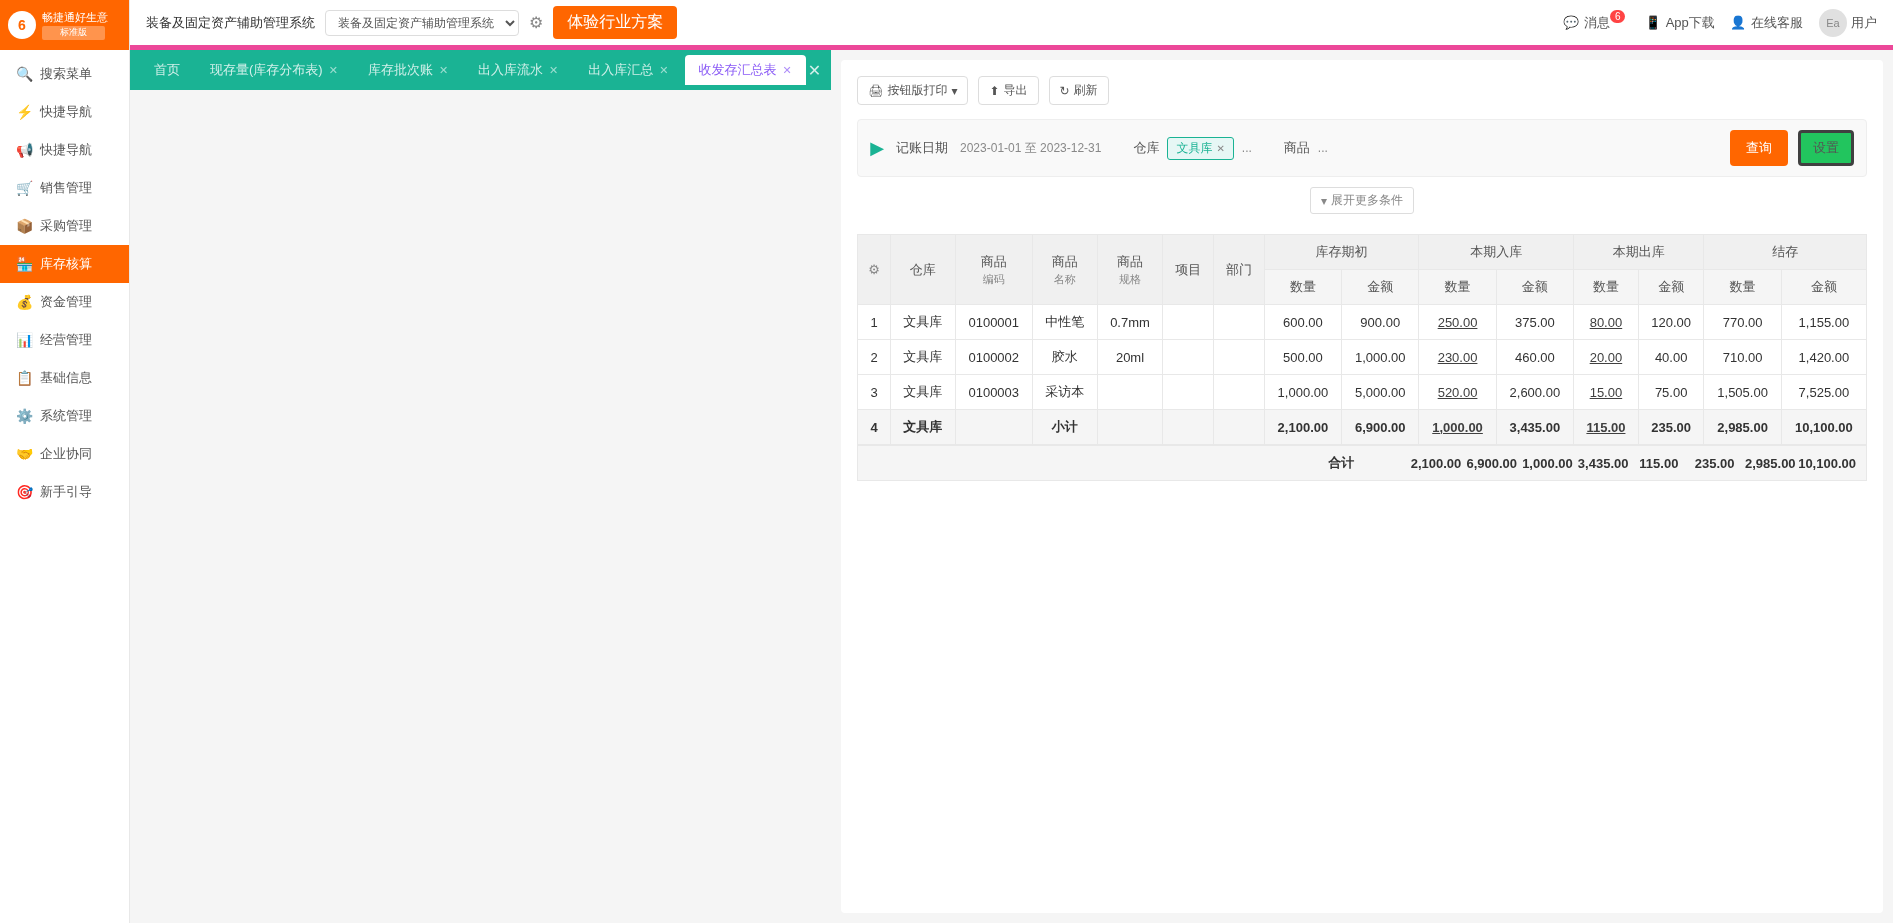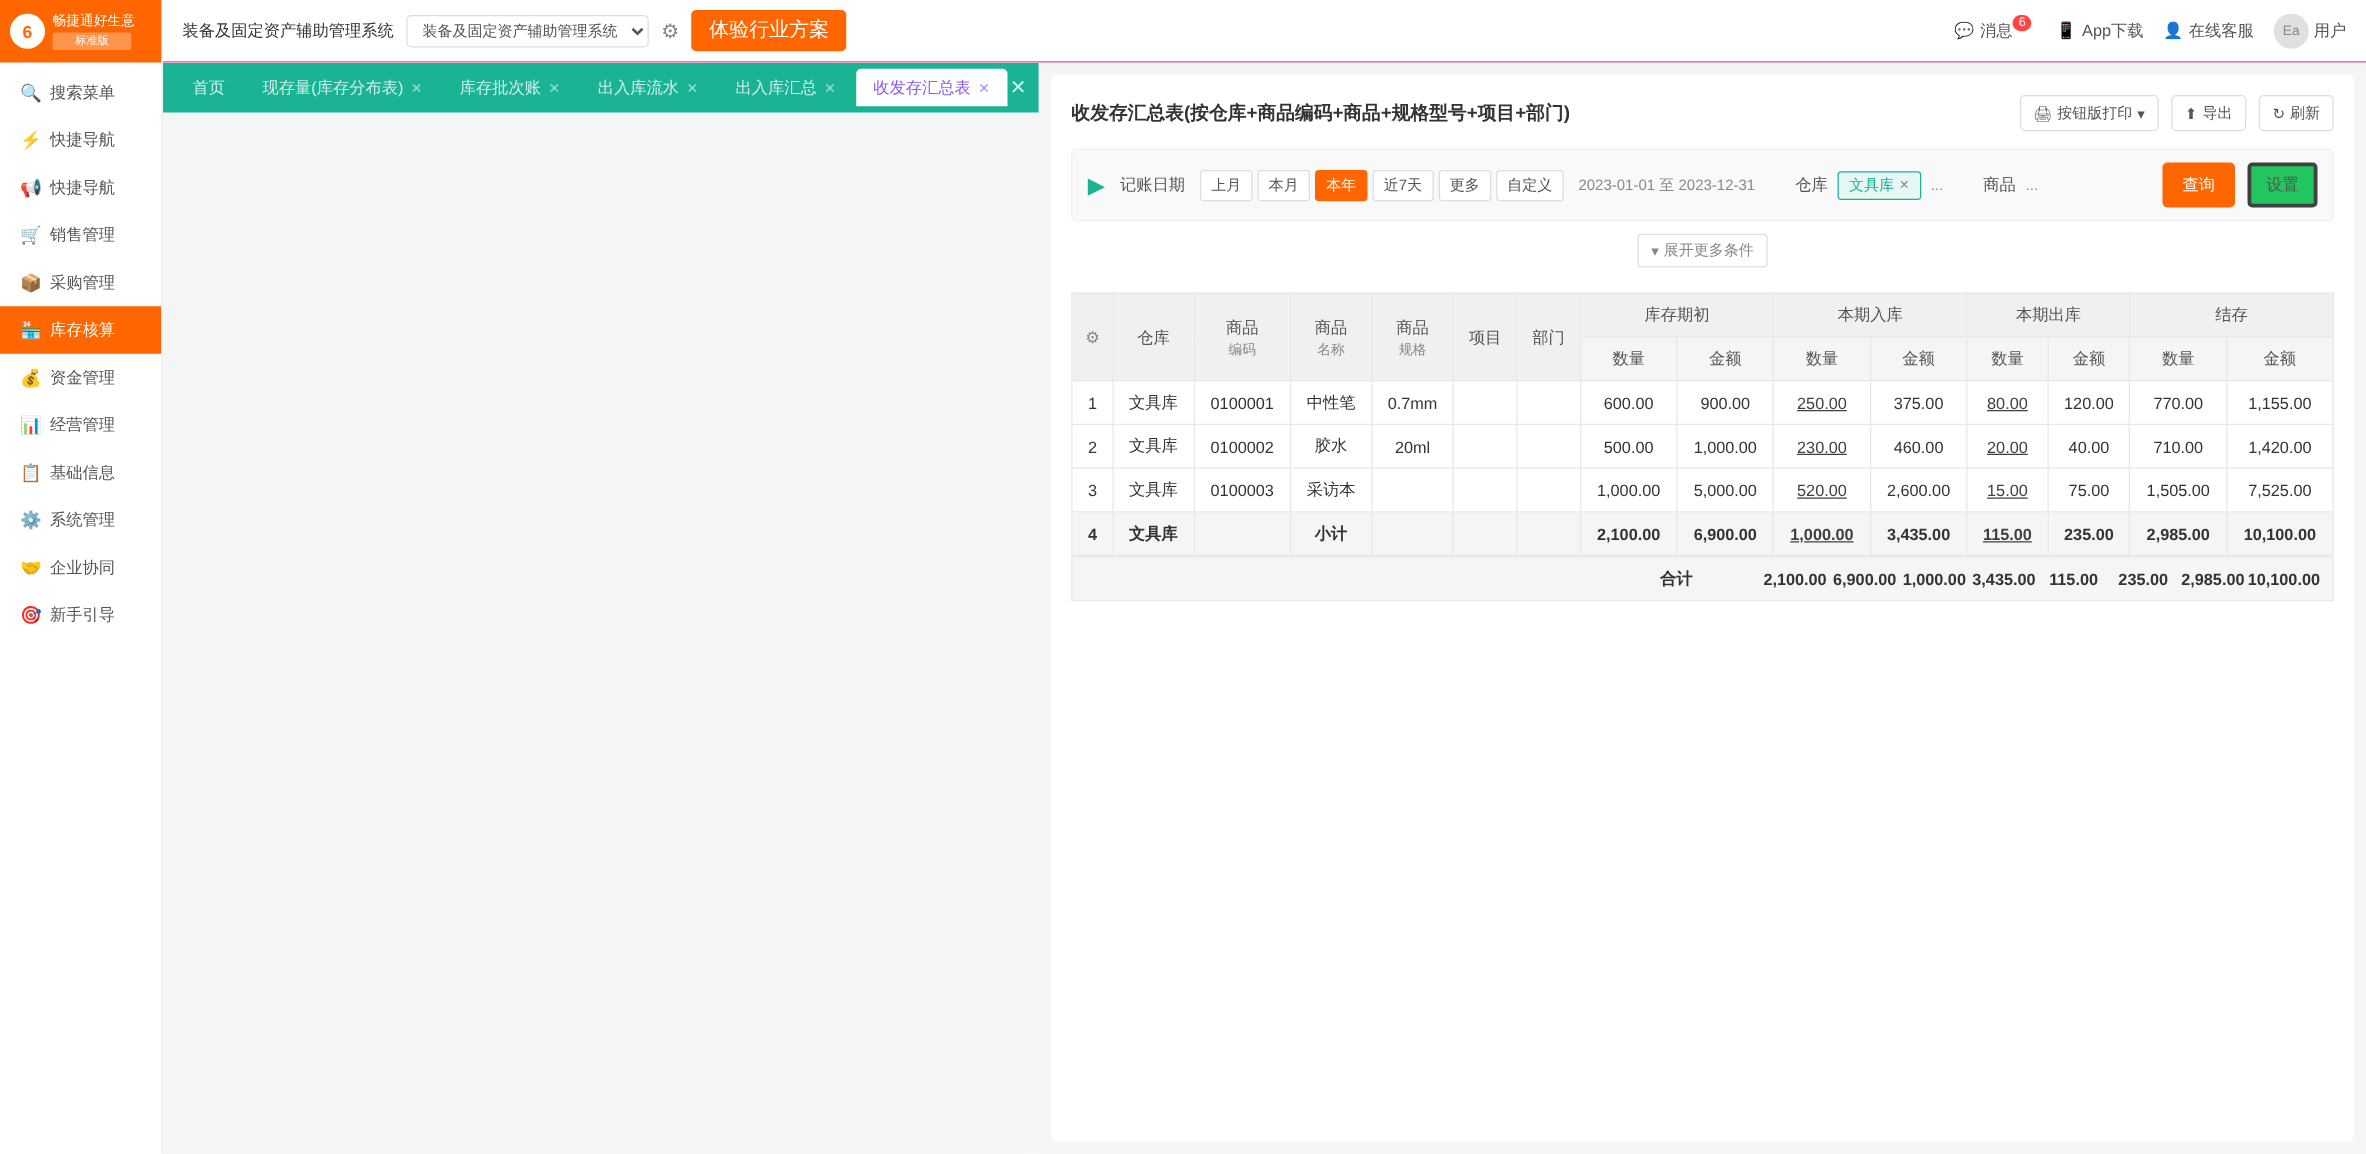--- a/index.html
+++ b/index.html
@@ -22,21 +22,21 @@
       display: flex; align-items: center; gap: 8px; padding: 10px 16px; cursor: pointer;
       color: #555; font-size: 13px; transition: background 0.2s;
     }
     .sidebar-item.active { background: #ff6600; color: #fff; }
     .sidebar-item.active .sidebar-icon { color: #fff; }
     .sidebar-icon { font-size: 14px; width: 16px; text-align: center; }
 
     
     .topbar {
       position: fixed; left: 130px; top: 0; right: 0; height: 50px;
-      background: #fff; border-bottom: 1px solid #ec4899;
+      background: #fff; border-bottom: 5px solid #ec4899;
       display: flex; align-items: center; justify-content: space-between; padding: 0 16px;
       z-index: 100;
     }
     .topbar-left { display: flex; align-items: center; gap: 10px; }
     .topbar-select { border: 1px solid #ddd; border-radius: 4px; padding: 4px 8px; font-size: 12px; color: #555; background: #fff; }
     .topbar-gear { color: #888; font-size: 16px; cursor: pointer; }
     .topbar-btn {
       background: #ff6600; color: #fff; border: none; border-radius: 4px;
       padding: 6px 14px; font-size: 16px; cursor: pointer;
     }
@@ -234,49 +234,40 @@
       <span>收发存汇总表</span>
       <span class="tab-close">✕</span>
     </div>
     <span class="tabs-close-all">✕</span>
   </div>
 
   <div class="page-content">
     <div class="page-inner">
 
       <div class="page-header">
-        <h2 class="page-title">收发存汇总表(按仓库+商品编码+商品+规格型号+项目+部门)</h2>
         <div class="page-actions">
           <button class="page-action-btn">
             <span>🖨</span>
             <span>按钮版打印</span>
             <span>▾</span>
           </button>
           <button class="page-action-btn">
             <span>⬆</span>
             <span>导出</span>
           </button>
           <button class="page-action-btn btn-refresh">
             <span>↻</span>
             <span>刷新</span>
           </button>
         </div>
       </div>
 
       <div class="filter-bar">
         <span class="filter-arrow">▶</span>
         <span class="filter-label">记账日期</span>
-        <div class="filter-date-btns">
-          <button class="filter-date-btn">上月</button>
-          <button class="filter-date-btn">本月</button>
-          <button class="filter-date-btn active">本年</button>
-          <button class="filter-date-btn">近7天</button>
-          <button class="filter-date-btn">更多</button>
-          <button class="filter-date-btn">自定义</button>
-        </div>
         <span class="filter-date-range">2023-01-01 至 2023-12-31</span>
 
         <div class="filter-warehouse">
           <span class="filter-label">仓库</span>
           <div class="filter-tag">
             <span>文具库</span>
             <span class="filter-tag-close">✕</span>
           </div>
           <span class="filter-more">...</span>
         </div>

